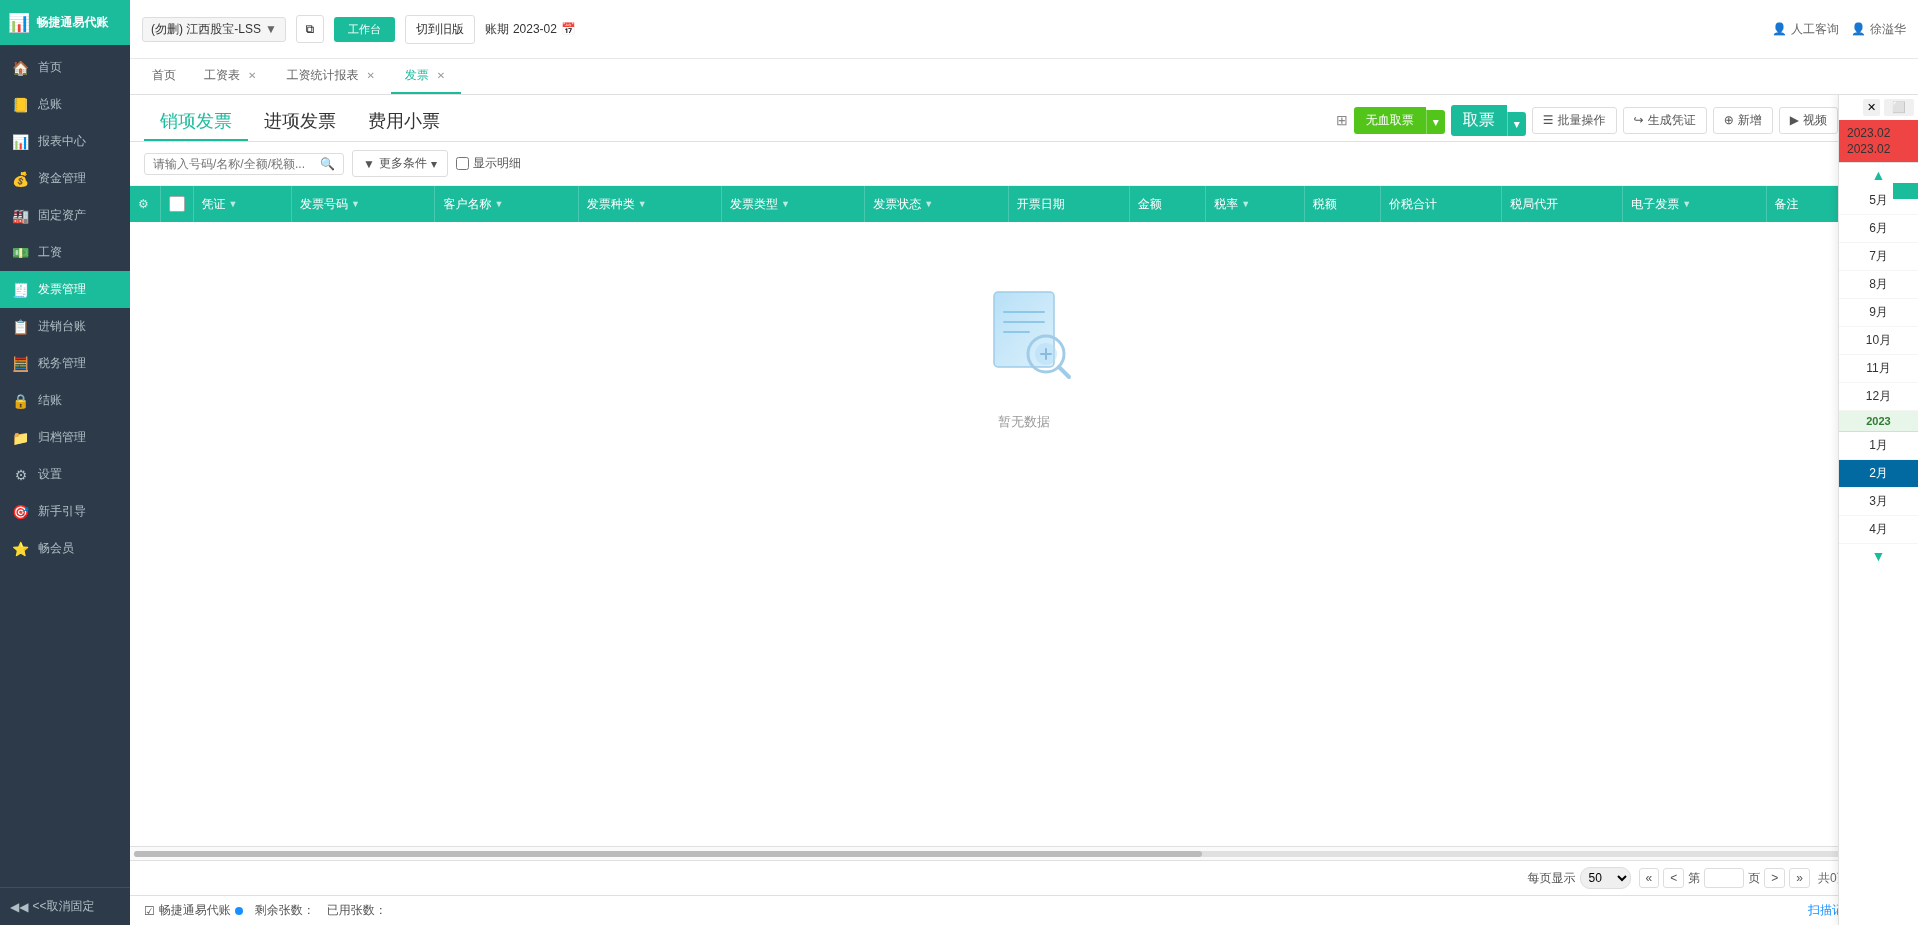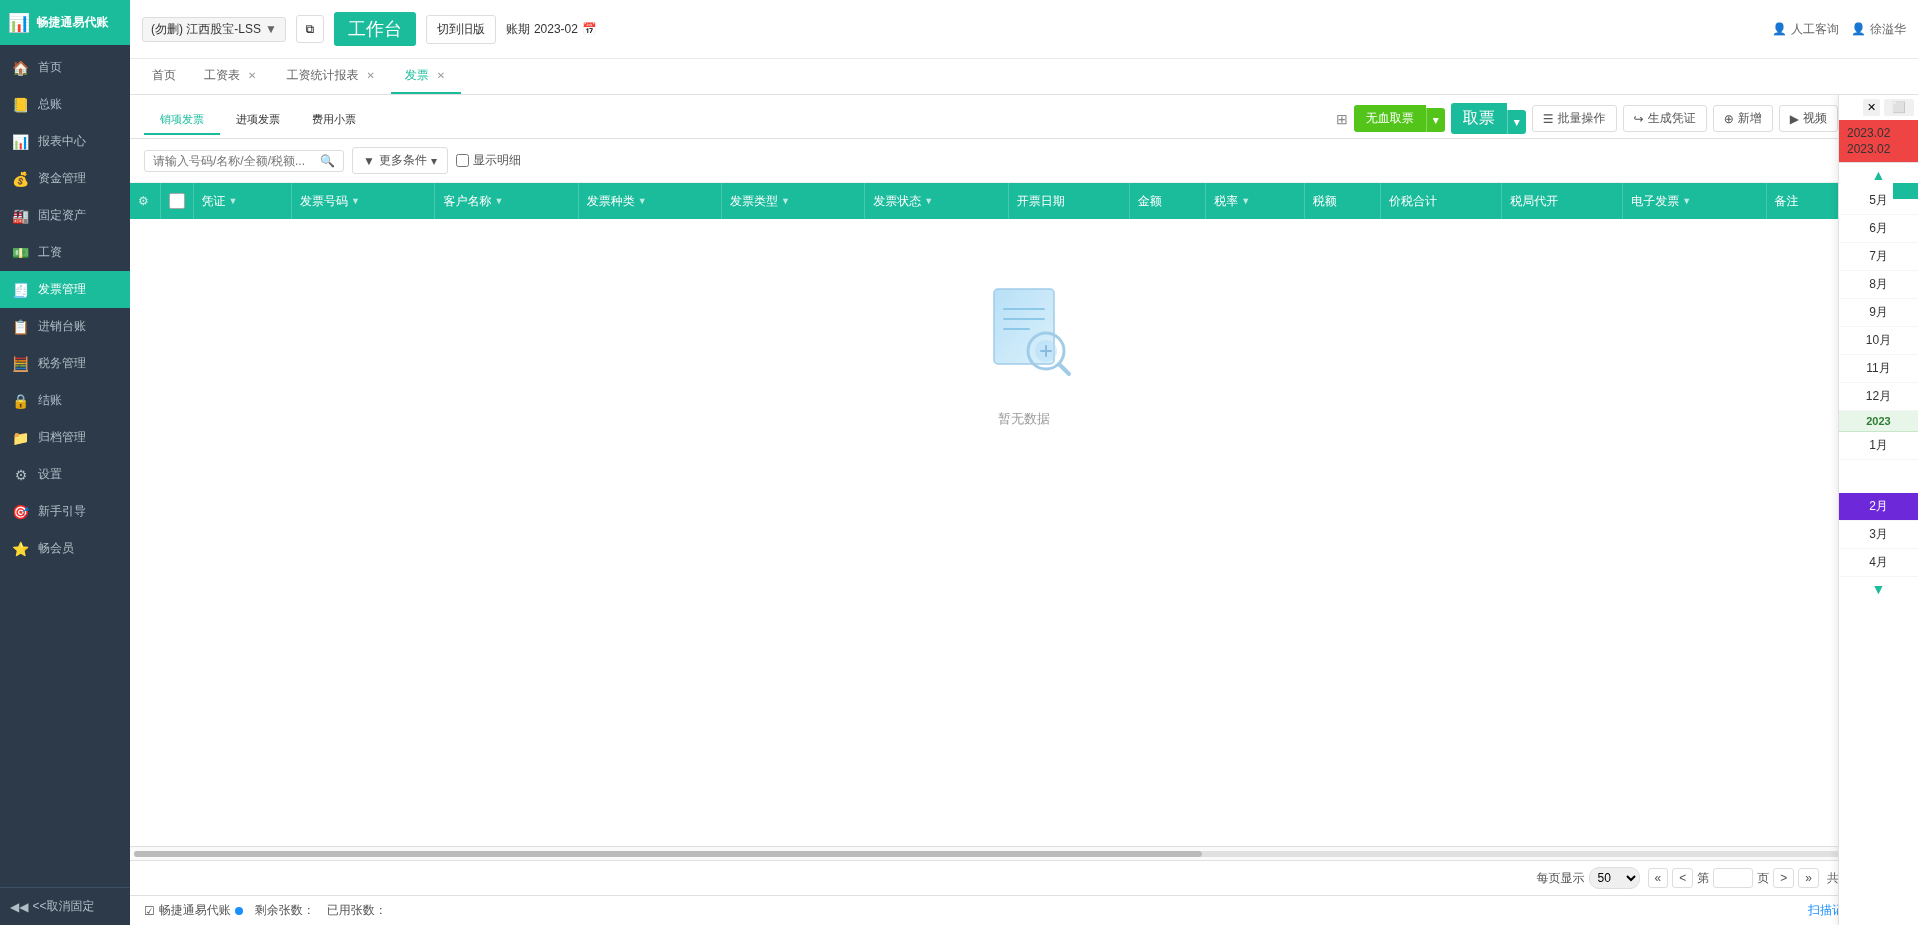--- a/index.html
+++ b/index.html
@@ -19,39 +19,39 @@
 
     
     .main { flex: 1; display: flex; flex-direction: column; overflow: hidden; position: relative; }
 
     
     .topbar { background: #fff; height: 59px; display: flex; align-items: center; padding: 0 12px; gap: 10px; border-bottom: 1px solid #e8e8e8; flex-shrink: 0; }
     .topbar-company { display: flex; align-items: center; gap: 4px; background: #f5f5f5; border: 1px solid #ddd; border-radius: 3px; padding: 3px 8px; cursor: pointer; }
     .topbar-company-text { color: #333; font-size: 12px; }
     .topbar-company-arrow { color: #666; }
     .topbar-icon-btn { width: 28px; height: 28px; border: 1px solid #ddd; border-radius: 3px; display: flex; align-items: center; justify-content: center; cursor: pointer; background: #fff; }
-    .topbar-workspace-btn { background: #1abc9c; color: #fff; border: none; border-radius: 3px; padding: 5px 14px; cursor: pointer; font-size: 18px; }
+    .topbar-workspace-btn { background: #1abc9c; color: #fff; border: none; border-radius: 3px; padding: 5px 14px; cursor: pointer; font-size: 11px; }
     .topbar-old-btn { background: #fff; color: #333; border: 1px solid #ddd; border-radius: 3px; padding: 5px 10px; cursor: pointer; font-size: 12px; }
     .topbar-period { display: flex; align-items: center; gap: 4px; color: #333; }
     .topbar-spacer { flex: 1; }
     .topbar-right { display: flex; align-items: center; gap: 12px; color: #666; }
     .topbar-right-item { display: flex; align-items: center; gap: 4px; cursor: pointer; }
 
     
     .tabbar { background: #fff; height: 36px; display: flex; align-items: stretch; border-bottom: 1px solid #e0e0e0; padding: 0 8px; flex-shrink: 0; }
     .tab-item { display: flex; align-items: center; padding: 0 14px; gap: 6px; cursor: pointer; color: #666; border-bottom: 2px solid transparent; font-size: 12px; white-space: nowrap; }
     .tab-item.active { color: #1abc9c; border-bottom: 2px solid #1abc9c; }
     .tab-close { font-size: 10px; color: #999; cursor: pointer; padding: 1px 2px; border-radius: 2px; }
 
     
     .content { flex: 1; background: #fff; display: flex; flex-direction: column; overflow: hidden; }
 
     
     .subtabs { display: flex; align-items: center; padding: 8px 14px 0; gap: 0; border-bottom: 1px solid #e0e0e0; flex-shrink: 0; }
-    .subtab { padding: 6px 16px; cursor: pointer; color: #333; border-bottom: 2px solid transparent; font-size: 11px; }
+    .subtab { padding: 6px 16px; cursor: pointer; color: #333; border-bottom: 2px solid transparent; font-size: 18px; }
     .subtab.active { color: #1abc9c; border-bottom: 2px solid #1abc9c; }
 
     
     .toolbar { display: flex; align-items: center; padding: 8px 14px; gap: 8px; border-bottom: 1px solid #f0f0f0; flex-shrink: 0; flex-wrap: wrap; }
     .toolbar-search { display: flex; align-items: center; border: 1px solid #ddd; border-radius: 3px; padding: 3px 8px; gap: 5px; width: 200px; background: #fff; }
     .toolbar-search input { border: none; outline: none; font-size: 12px; color: #333; width: 100%; background: transparent; }
     .toolbar-search-icon { color: #aaa; cursor: pointer; }
     .toolbar-filter-btn { display: flex; align-items: center; gap: 4px; padding: 4px 10px; border: 1px solid #ddd; border-radius: 3px; cursor: pointer; color: #555; background: #fff; }
     .toolbar-check-item { display: flex; align-items: center; gap: 4px; color: #555; cursor: pointer; }
     .btn-green { background: #52c41a; color: #fff; border: none; border-radius: 3px; padding: 5px 12px; cursor: pointer; font-size: 12px; display: flex; align-items: center; gap: 4px; }
@@ -71,40 +71,40 @@
     .data-table thead th:last-child { border-right: none; }
     .th-icon { display: inline-flex; align-items: center; gap: 3px; }
     .th-filter { font-size: 9px; color: rgba(255,255,255,0.7); cursor: pointer; }
 
     
     .empty-state { display: flex; flex-direction: column; align-items: center; flex: 1; padding: 60px; }
     .empty-icon { font-size: 80px; margin-bottom: 12px; color: #b0d8f0; }
     .empty-text { color: #999; font-size: 13px; }
 
     
-    .table-footer { display: flex; align-items: center; justify-content: flex-end; padding: 6px 11px; border-top: 1px solid #e0e0e0; gap: 8px; background: #fff; flex-shrink: 0; }
+    .table-footer { display: flex; align-items: center; justify-content: flex-end; padding: 6px 20px; border-top: 1px solid #e0e0e0; gap: 8px; background: #fff; flex-shrink: 0; }
     .footer-page-size { display: flex; align-items: center; gap: 4px; color: #555; }
     .footer-page-size select { border: 1px solid #ddd; border-radius: 10px; padding: 2px 4px; font-size: 12px; }
     .footer-pager { display: flex; align-items: center; gap: 4px; color: #555; }
     .footer-pager button { border: 1px solid #ddd; background: #fff; padding: 2px 6px; cursor: pointer; border-radius: 3px; color: #555; }
     .footer-pager input { width: 40px; border: 1px solid #ddd; border-radius: 3px; text-align: center; padding: 2px; }
     .footer-total { color: #666; font-size: 12px; }
 
     
     .bottom-bar { background: #fff; border-top: 1px solid #e0e0e0; padding: 6px 14px; display: flex; align-items: center; gap: 12px; flex-shrink: 0; }
     .bottom-bar-item { display: flex; align-items: center; gap: 4px; color: #555; font-size: 12px; }
     .dot-blue { width: 8px; height: 8px; border-radius: 50%; background: #1890ff; flex-shrink: 0; }
     .bottom-bar-right { margin-left: auto; display: flex; align-items: center; gap: 12px; }
     .bottom-link { color: #1890ff; cursor: pointer; font-size: 12px; }
 
     
     .date-panel { position: absolute; right: 0; top: 0; width: 80px; background: #fff; border-left: 1px solid #e0e0e0; height: 100%; display: flex; flex-direction: column; z-index: 10; box-shadow: -2px 0 8px rgba(0,0,0,0.08); }
     .date-panel-header { background: #ef4444; padding: 6px 8px; font-size: 11px; color: #333; border-bottom: 1px solid #e0e0e0; display: flex; flex-direction: column; gap: 2px; }
     .date-panel-item { padding: 5px 8px; cursor: pointer; font-size: 12px; color: #333; text-align: center; border-bottom: 1px solid #f5f5f5; }
-    .date-panel-item.active { background: #6d28d9; color: #fff; margin-top: 33px; }
+    .date-panel-item.active { background: #0369a1; color: #fff; }
     .date-panel-year { background: #e8f5e9; color: #2e7d32; font-weight: bold; padding: 4px 8px; text-align: center; font-size: 11px; border-bottom: 1px solid #c8e6c9; }
     .date-panel-scroll { flex: 1; overflow-y: auto; display: flex; flex-direction: column; }
     .date-panel-close-row { display: flex; justify-content: flex-end; padding: 4px; gap: 4px; }
     .date-panel-close-btn { font-size: 11px; cursor: pointer; padding: 1px 4px; background: #f0f0f0; border-radius: 2px; border: none; }
     .date-panel-expand-btn { background: #f0f0f0; border: none; cursor: pointer; border-radius: 2px; padding: 2px 8px; font-size: 11px; }
     .scroll-indicator { display: flex; align-items: center; justify-content: center; padding: 4px; }
     .scroll-indicator-icon { color: #1abc9c; font-size: 14px; cursor: pointer; }
 
     
     .hscroll-area { height: 14px; background: #fafafa; border-top: 1px solid #e0e0e0; display: flex; align-items: center; padding: 0 4px; flex-shrink: 0; }

